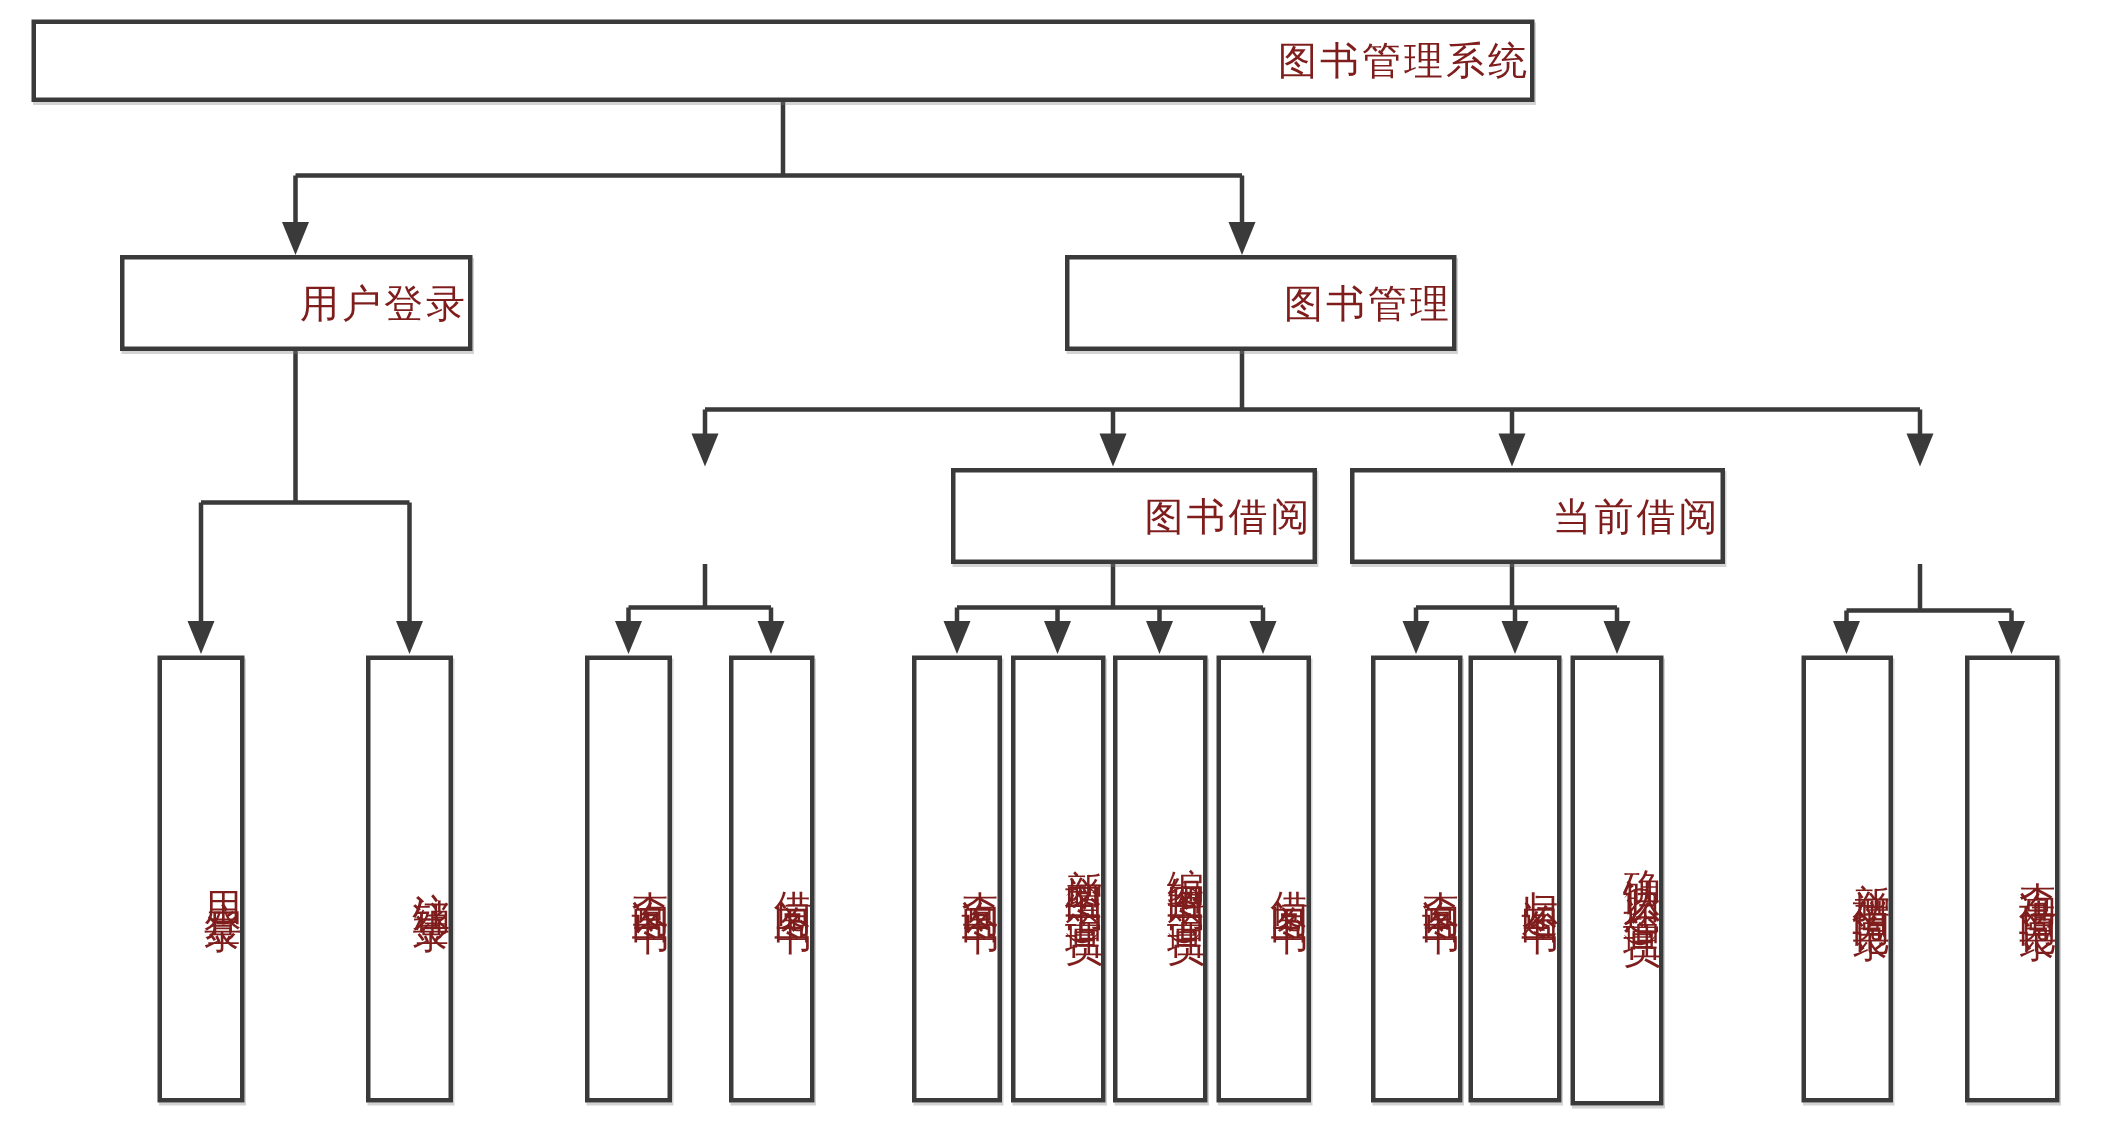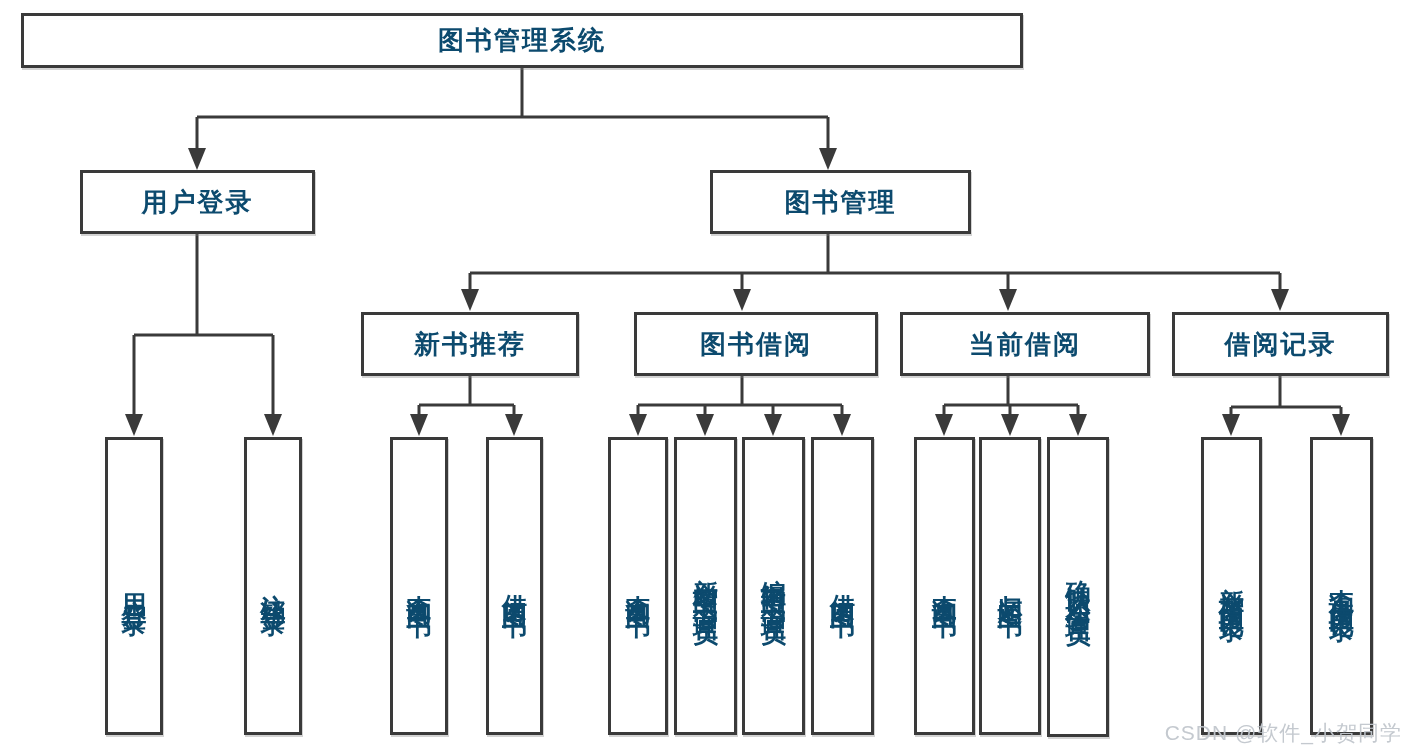--- a/index.html
+++ b/index.html
@@ -19,24 +19,23 @@
     left: 0; top: 0;
     width: 1405px; height: 747px;
   }
 
   .node {
     position: absolute;
     border: 3px solid #3a3a3a;
     background: #ffffff;
     display: flex;
     align-items: center;
-    justify-content: center;
-    color: #0c4a6e;
+    justify-content: flex-end;
+    color: #7f1d1d;
     box-shadow: 1px 2px 0 rgba(130,130,130,0.35);
-    font-weight: bold;
   }
 
   .h-label {
     font-size: 26px;
     letter-spacing: 2px;
     white-space: nowrap;
   }
 
   .v-label {
     writing-mode: vertical-rl;
@@ -100,31 +99,25 @@
     <span class="h-label">图书管理系统</span>
   </div>
 
   <div class="node" style="left:80px; top:170px; width:235px; height:64px;">
     <span class="h-label">用户登录</span>
   </div>
   <div class="node" style="left:710px; top:170px; width:261px; height:64px;">
     <span class="h-label">图书管理</span>
   </div>
 
-  <div class="node" style="left:361px; top:312px; width:218px; height:64px;">
-    <span class="h-label">新书推荐</span>
-  </div>
   <div class="node" style="left:634px; top:312px; width:244px; height:64px;">
     <span class="h-label">图书借阅</span>
   </div>
   <div class="node" style="left:900px; top:312px; width:250px; height:64px;">
     <span class="h-label">当前借阅</span>
-  </div>
-  <div class="node" style="left:1172px; top:312px; width:217px; height:64px;">
-    <span class="h-label">借阅记录</span>
   </div>
 
   <div class="node" style="left:105px; top:437px; width:58px; height:298px;">
     <span class="v-label">用户登录</span>
   </div>
   <div class="node" style="left:244px; top:437px; width:58px; height:298px;">
     <span class="v-label">注销登录</span>
   </div>
   <div class="node" style="left:390px; top:437px; width:58px; height:298px;">
     <span class="v-label">查询图书</span>
@@ -153,15 +146,14 @@
   <div class="node" style="left:1047px; top:437px; width:62px; height:300px;">
     <span class="v-label">确认归还（管理员）</span>
   </div>
   <div class="node" style="left:1201px; top:437px; width:61px; height:298px;">
     <span class="v-label">新增借阅记录</span>
   </div>
   <div class="node" style="left:1310px; top:437px; width:63px; height:298px;">
     <span class="v-label">查询借阅记录</span>
   </div>
 
-  <div class="watermark">CSDN @软件_小贺同学</div>
 
 </div>
 
 </body></html>

